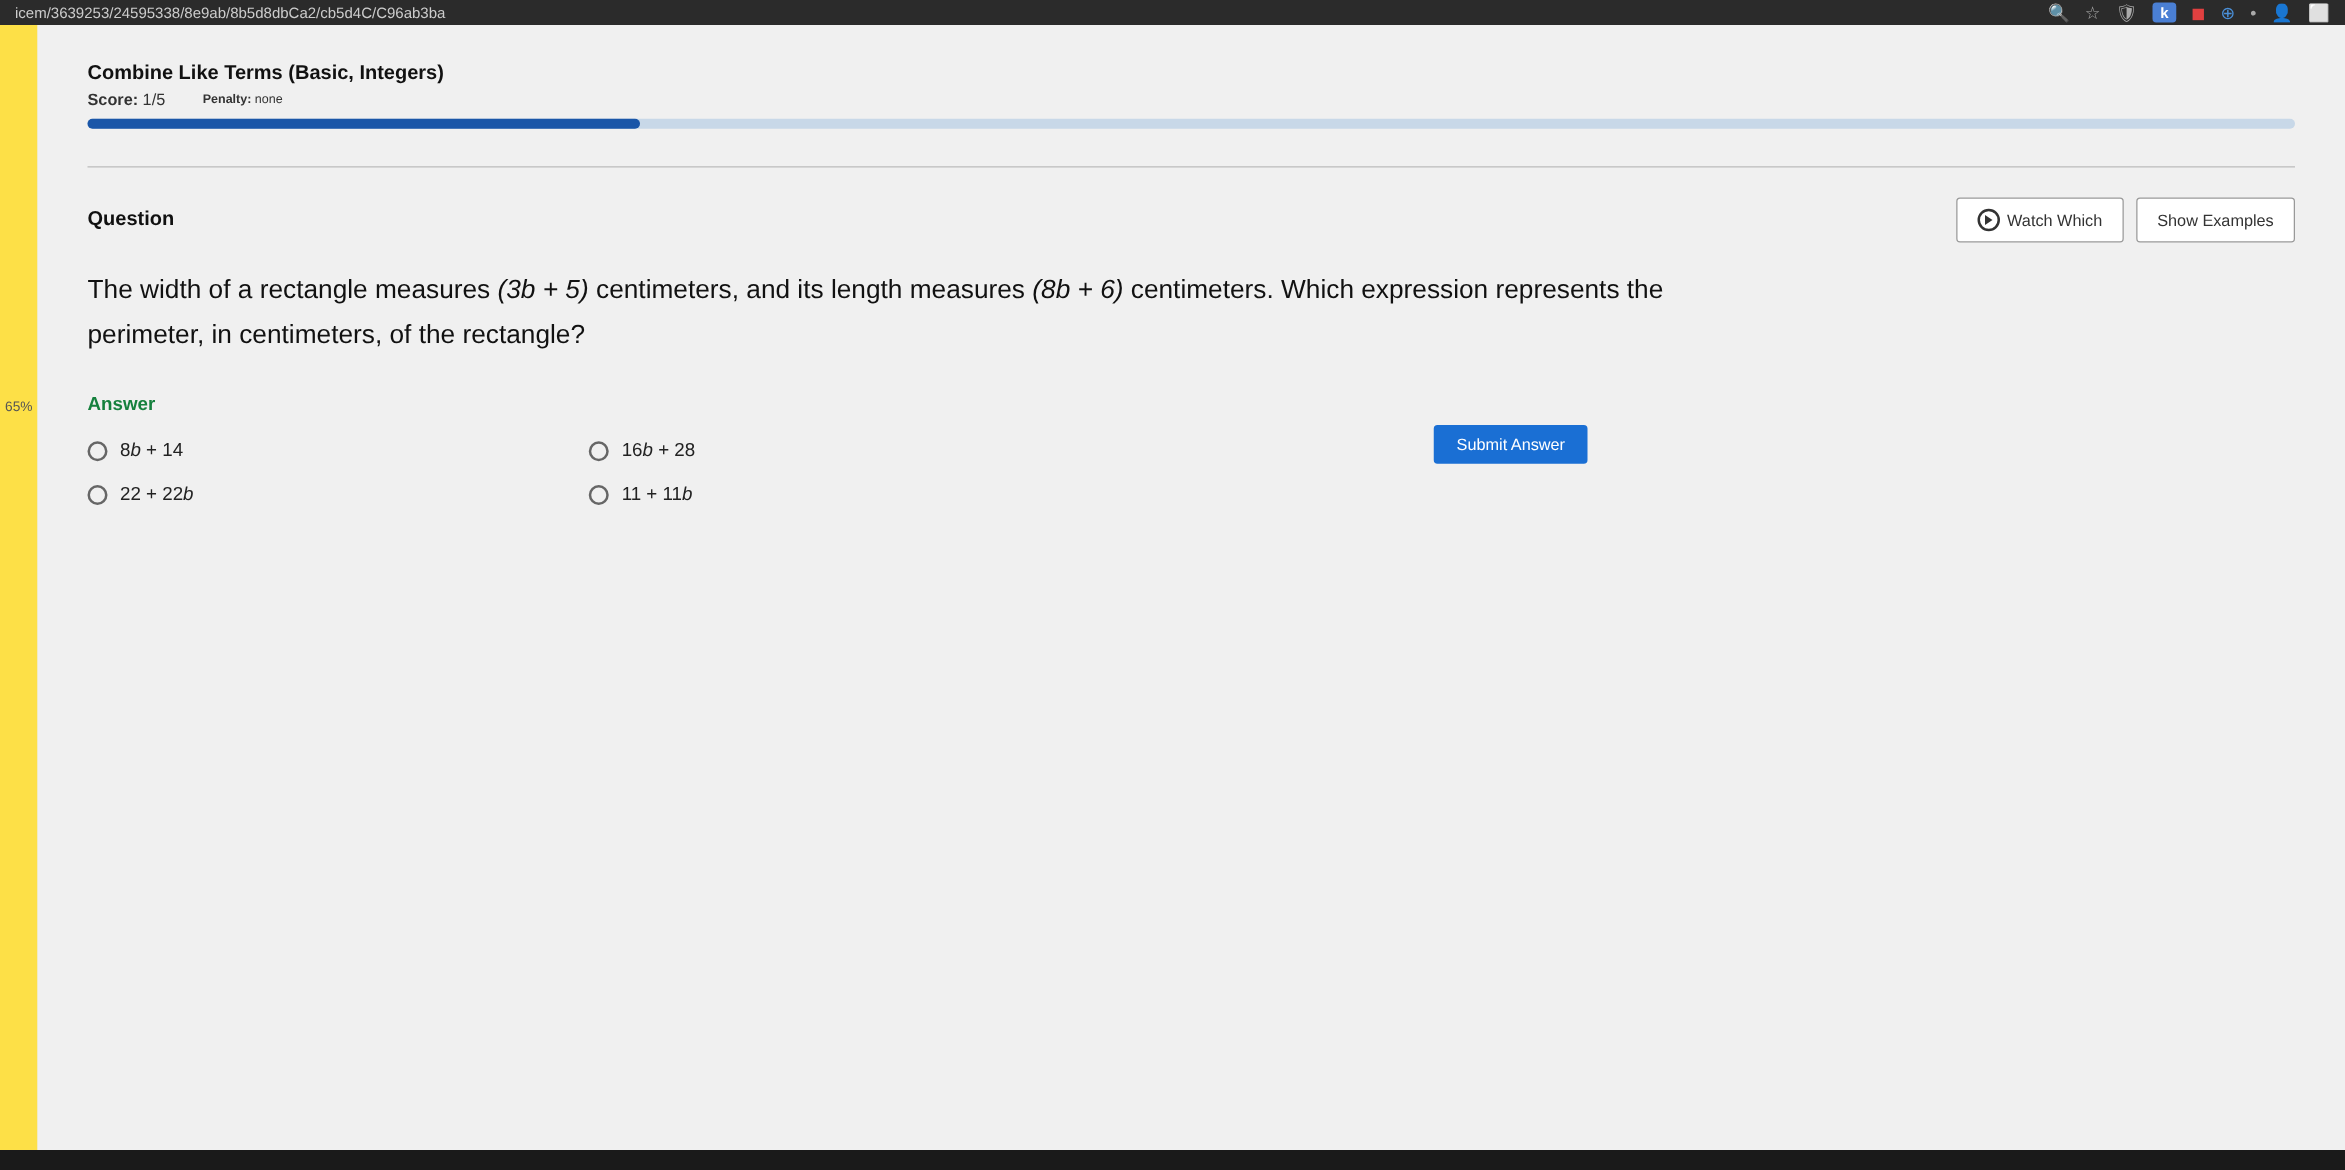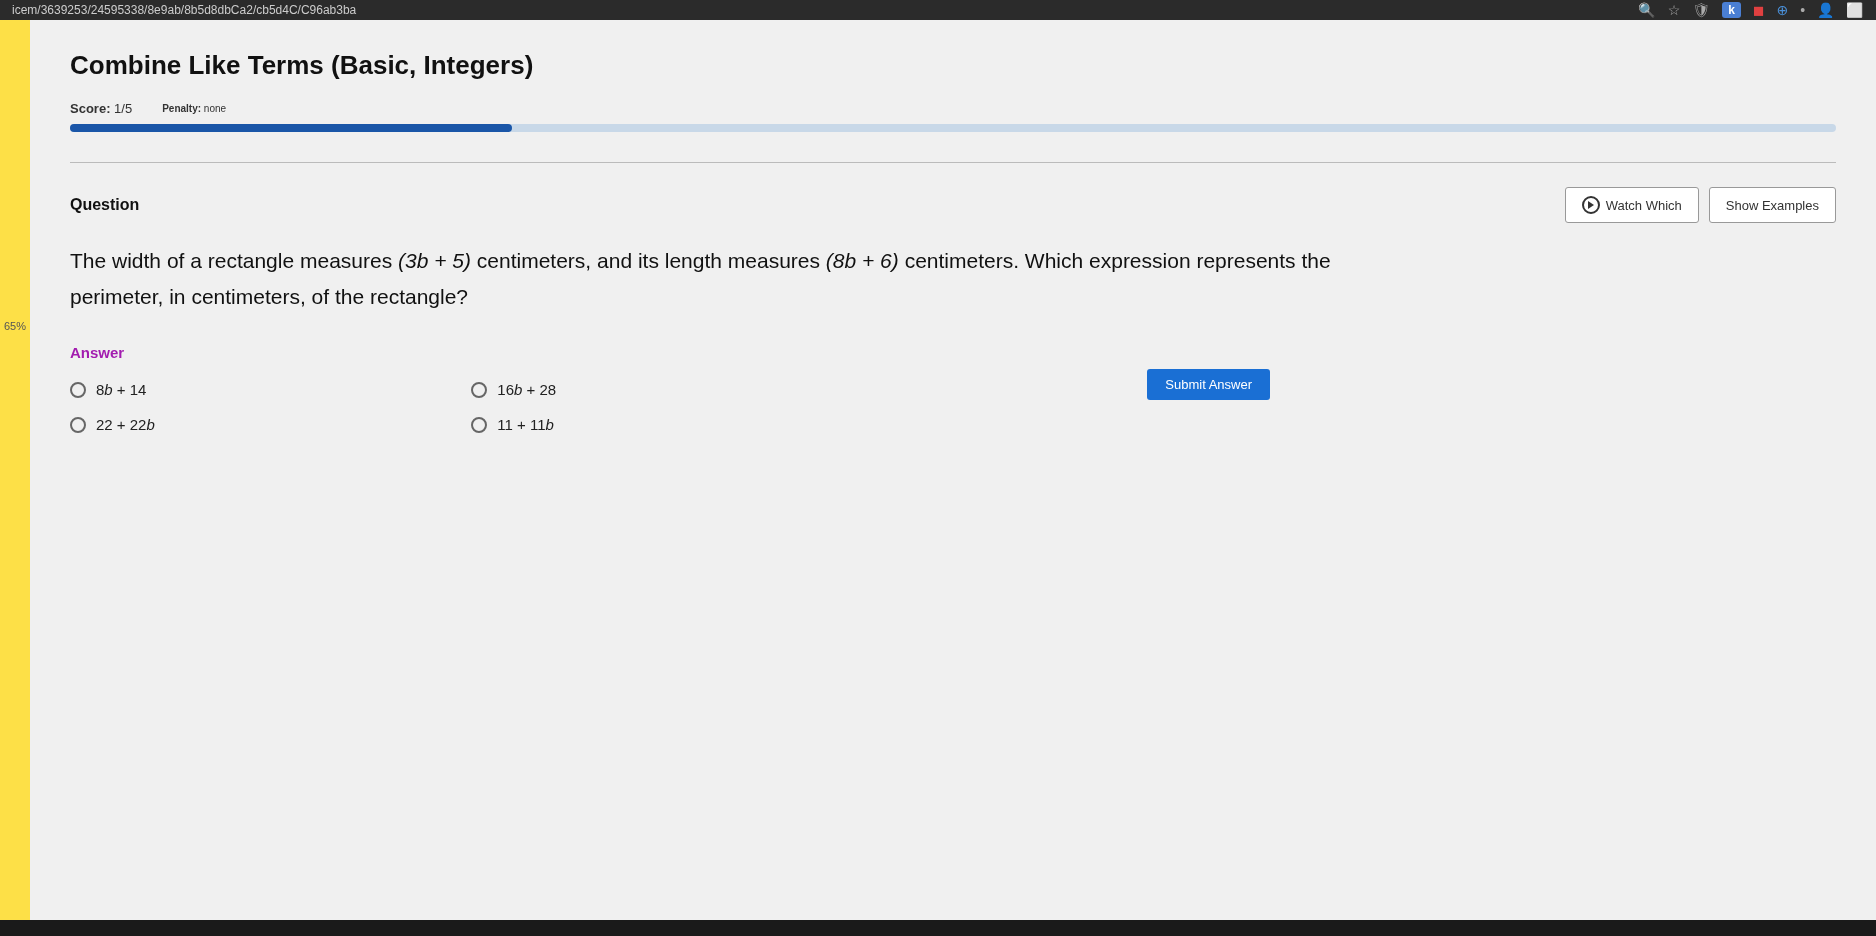--- a/index.html
+++ b/index.html
@@ -64,24 +64,24 @@
       color: #555;
     }
 
     .main-content {
       flex: 1;
       background: #f0f0f0;
       padding: 30px 40px;
     }
 
     .page-title {
-      font-size: 26px;
+      font-size: 16px;
       font-weight: bold;
       color: #111;
-      margin-bottom: 20px;
+      margin-bottom: 4px;
     }
 
     .score-row {
       display: flex;
       align-items: center;
       gap: 30px;
       margin-bottom: 8px;
     }
 
     .score-label {
@@ -163,21 +163,21 @@
       font-style: italic;
     }
 
     .answer-section {
       margin-top: 10px;
     }
 
     .answer-label {
       font-size: 15px;
       font-weight: bold;
-      color: #a21caf;
+      color: #15803d;
       margin-bottom: 18px;
     }
 
     .answer-grid {
       display: grid;
       grid-template-columns: 1fr 1fr 1fr;
       gap: 16px 4px;
       max-width: 1200px;
     }
 

